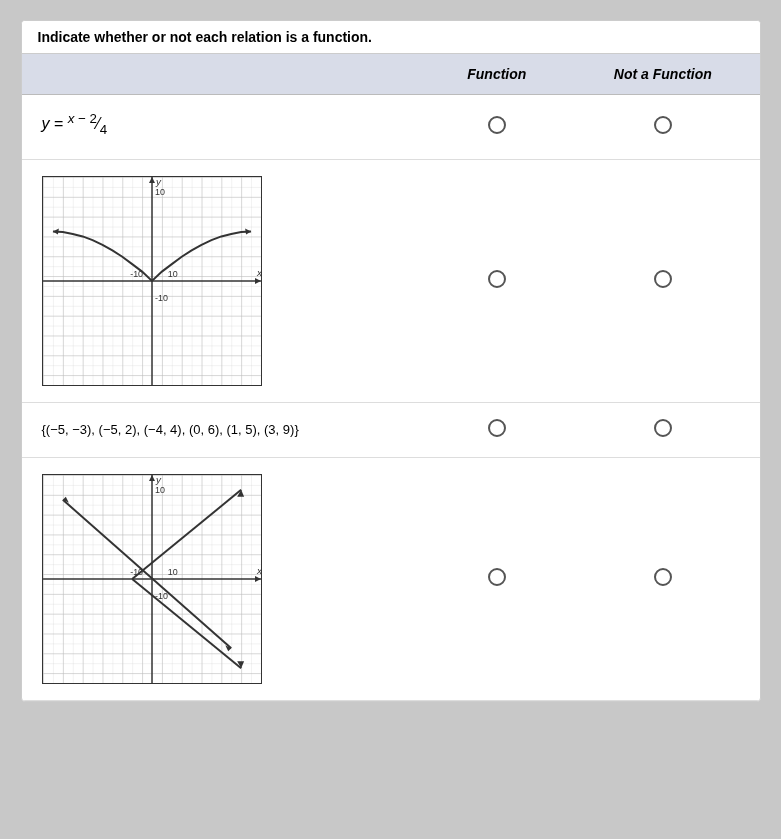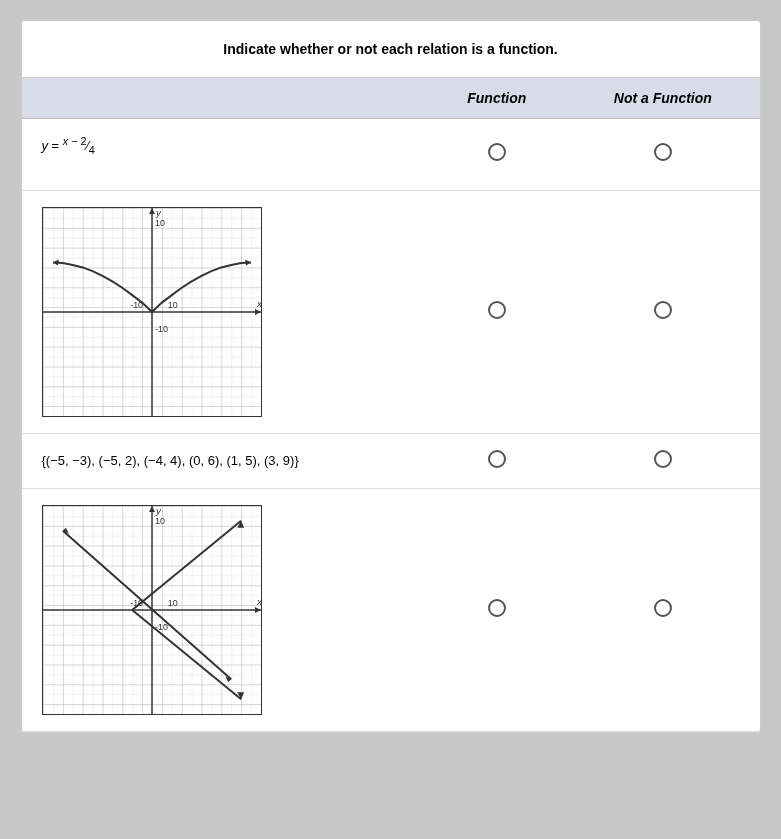--- a/index.html
+++ b/index.html
@@ -16,25 +16,24 @@
     .card {
       background: #ffffff;
       border: 1px solid #cccccc;
       border-radius: 4px;
       width: 740px;
       padding: 0;
       overflow: hidden;
     }
     .instruction {
       background: #ffffff;
-      padding: 20px 16px;
+      padding: 8px 16px;
       font-size: 14px;
       font-weight: bold;
       border-bottom: 1px solid #cccccc;
-      text-align: center;
     }
     table {
       width: 100%;
       border-collapse: collapse;
     }
     thead tr {
       background: #d8dce8;
     }
     thead th {
       padding: 12px 20px;
@@ -72,22 +71,22 @@
     .radio-circle {
       width: 18px;
       height: 18px;
       border-radius: 50%;
       border: 2px solid #555555;
       display: inline-block;
       background: transparent;
       cursor: pointer;
     }
     .equation {
-      font-size: 13px;
-      margin-bottom: 18px;
+      font-size: 16px;
+      margin-bottom: 6px;
     }
     .set-notation {
       font-size: 13px;
       font-style: normal;
     }
     
     .graph-container {
       width: 220px;
       height: 210px;
       position: relative;

